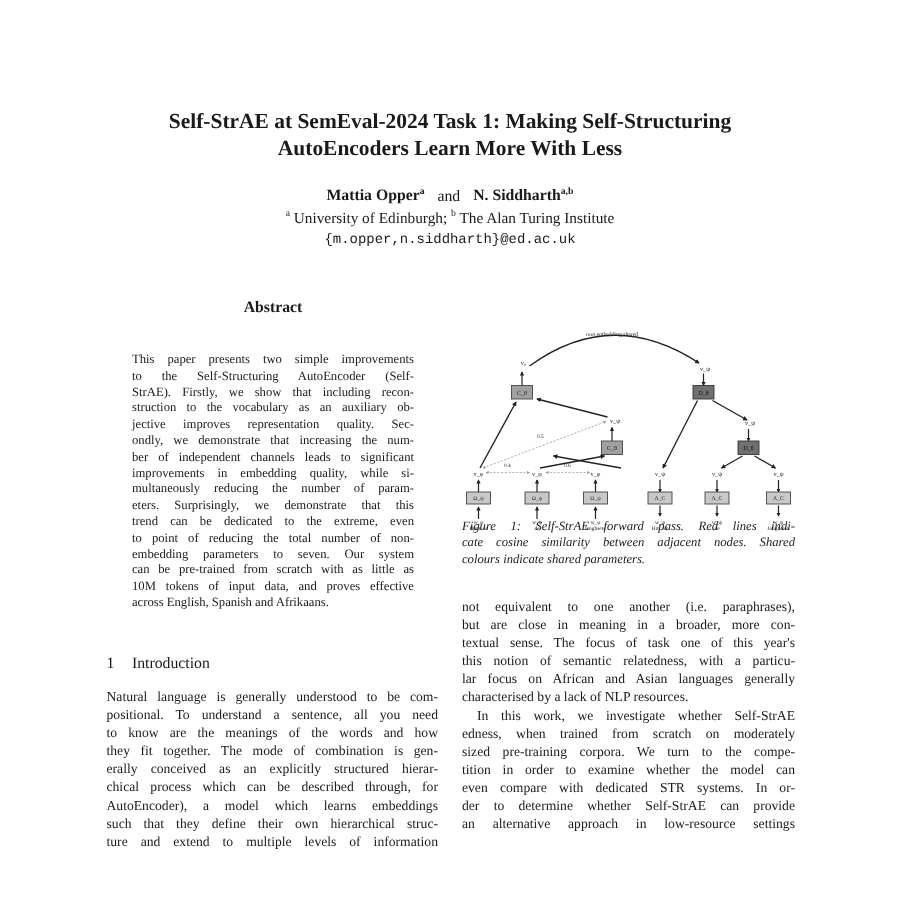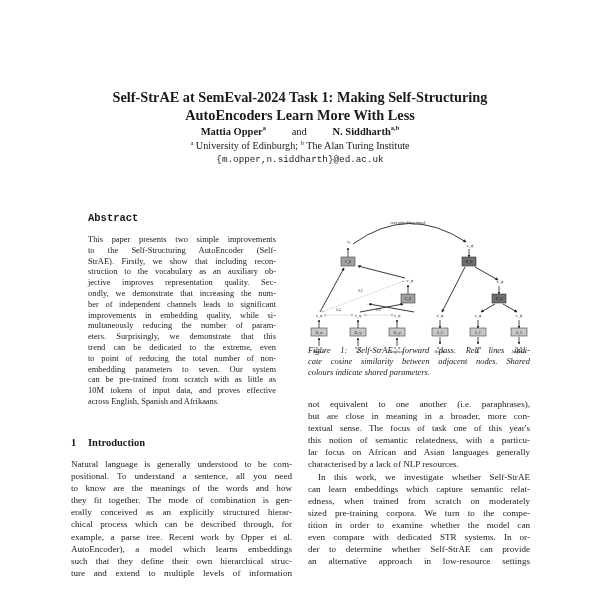--- a/index.html
+++ b/index.html
@@ -1,26 +1,26 @@
 <!DOCTYPE html>
 <html><head>
 <meta charset="utf-8">
 <style>
   html, body { margin: 0; padding: 0; background: #ffffff; }
   body { width: 600px; height: 600px; overflow: hidden; position: relative; font-family: "Liberation Serif", serif; color: #1a1a1a; }
-  .title { position: absolute; left: 60px; top: 72px; width: 480px; text-align: center; font-weight: bold; font-size: 14.3px; line-height: 18px; margin-top: 16px; }
+  .title { position: absolute; left: 60px; top: 72px; width: 480px; text-align: center; font-weight: bold; font-size: 14.3px; line-height: 18px; }
   .authors { position: absolute; left: 60px; top: 124px; width: 480px; text-align: center; font-size: 10.5px; font-weight: bold; }
   .authors sup { font-size: 6.5px; }
-  .authors .and { font-weight: normal; margin: 0 23px; }
+  .authors .and { font-weight: normal; margin: 0 6px; }
   .affil { position: absolute; left: 60px; top: 139px; width: 480px; text-align: center; font-size: 10.2px; }
   .affil sup { font-size: 6.5px; }
   .email { position: absolute; left: 60px; top: 154px; width: 480px; text-align: center; font-family: "Liberation Mono", monospace; font-size: 9.3px; }
-  .abs-head { position: absolute; left: 88px; top: 212px; width: 188px; text-align: left; font-weight: bold; font-size: 10.5px; font-family: Liberation Mono, monospace; }
+  .abs-head { position: absolute; left: 88px; top: 200px; width: 188px; text-align: center; font-weight: bold; font-size: 10.5px; }
   .abs-body { position: absolute; left: 88px; top: 234px; width: 188px; font-size: 8.45px; line-height: 10.8px; text-align: justify; }
-  .sec-head { position: absolute; left: 71px; top: 437px; font-weight: bold; font-size: 10.5px; }
+  .sec-head { position: absolute; left: 71px; top: 437px; font-weight: normal; font-size: 10.5px; }
   .sec-head .num { display: inline-block; width: 17px; }
   .left-body { position: absolute; left: 71px; top: 458px; width: 221px; font-size: 9.1px; line-height: 12.1px; text-align: justify; }
   .fig { position: absolute; left: 308px; top: 210px; width: 244px; height: 145px; }
   .caption { position: absolute; left: 308px; top: 345px; width: 222px; font-size: 8.45px; line-height: 10.9px; text-align: justify; font-style: italic; }
   .right-body { position: absolute; left: 308px; top: 398px; width: 222px; font-size: 9.1px; line-height: 12.1px; text-align: justify; }
   .right-body p { margin: 0; }
   .ln { display: block; text-align: justify; text-align-last: justify; white-space: nowrap; }
   .ln.last { text-align-last: left; }
 </style>
 </head>
@@ -69,21 +69,20 @@
 <div class="sec-head">
   <span class="num">1</span><span>Introduction</span>
 </div>
 <div class="left-body">
   <span class="ln">Natural language is generally understood to be com-</span>
   <span class="ln">positional. To understand a sentence, all you need</span>
   <span class="ln">to know are the meanings of the words and how</span>
   <span class="ln">they fit together. The mode of combination is gen-</span>
   <span class="ln">erally conceived as an explicitly structured hierar-</span>
   <span class="ln">chical process which can be described through, for</span>
-  <span class="ln">example, a parse tree. Recent work by Opper et al.</span>
   <span class="ln">AutoEncoder), a model which learns embeddings</span>
   <span class="ln">such that they define their own hierarchical struc-</span>
   <span class="ln">ture and extend to multiple levels of information</span>
 </div>
 
 <svg class="fig" viewBox="0 0 244 145" xmlns="http://www.w3.org/2000/svg" font-family="Liberation Serif, serif" font-size="4.2" fill="#222">
   <defs>
     <marker id="ah" viewBox="0 0 6 6" refX="5" refY="3" markerWidth="3.5" markerHeight="3.5" orient="auto">
       <path d="M0,0 L6,3 L0,6 z" fill="#222"></path>
     </marker>
@@ -197,21 +196,20 @@
   <p>
     <span class="ln">not equivalent to one another (i.e. paraphrases),</span>
     <span class="ln">but are close in meaning in a broader, more con-</span>
     <span class="ln">textual sense. The focus of task one of this year's</span>
     <span class="ln">this notion of semantic relatedness, with a particu-</span>
     <span class="ln">lar focus on African and Asian languages generally</span>
     <span class="ln last">characterised by a lack of NLP resources.</span>
   </p>
   <p>
     <span class="ln" style="padding-left:10px">In this work, we investigate whether Self-StrAE</span>
-    <span class="ln">can learn embeddings which capture semantic relat-</span>
     <span class="ln">edness, when trained from scratch on moderately</span>
     <span class="ln">sized pre-training corpora. We turn to the compe-</span>
     <span class="ln">tition in order to examine whether the model can</span>
     <span class="ln">even compare with dedicated STR systems. In or-</span>
     <span class="ln">der to determine whether Self-StrAE can provide</span>
     <span class="ln">an alternative approach in low-resource settings</span>
   </p>
 </div>
 
 </body></html>

